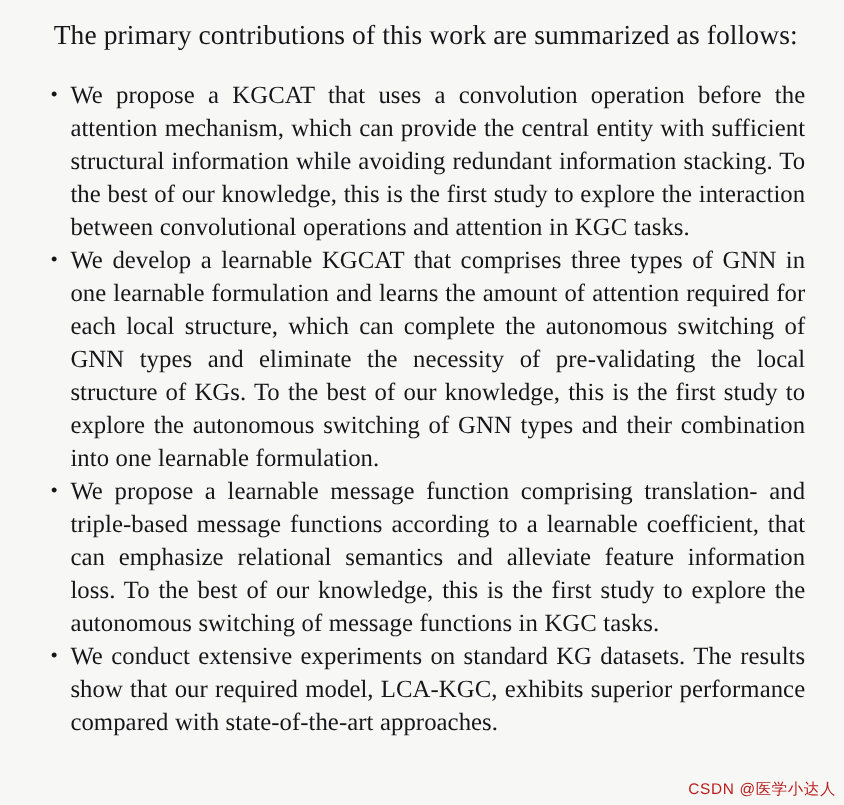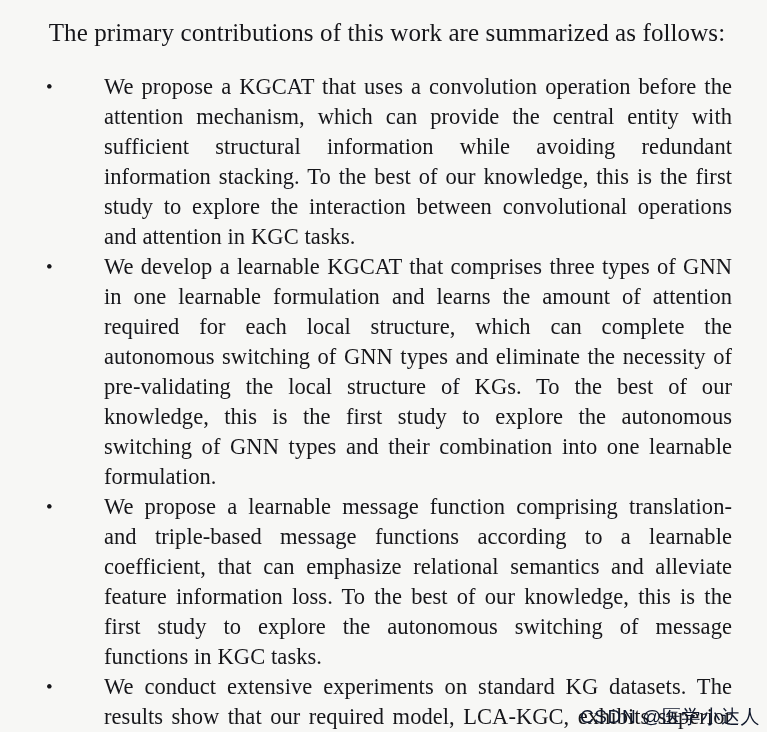--- a/index.html
+++ b/index.html
@@ -84,30 +84,29 @@
     top: 0;
     width: 14px;
     text-align: left;
     font-size: 19px;
     line-height: 30px;
   }
 
   
   .bullet-item .txt {
     display: block;
-    margin-left: 40px;
   }
 
   .watermark {
     position: absolute;
     right: 7px;
     bottom: 4px;
-    font-size: 19px;
+    font-size: 14px;
     line-height: 22px;
-    color: #0f172a;
+    color: #b91c1c;
     font-family: "Liberation Sans", "DejaVu Sans", sans-serif;
     letter-spacing: 0.6px;
     white-space: nowrap;
     user-select: none;
   }
 </style>
 </head>
 <body>
 
 <div id="page">

